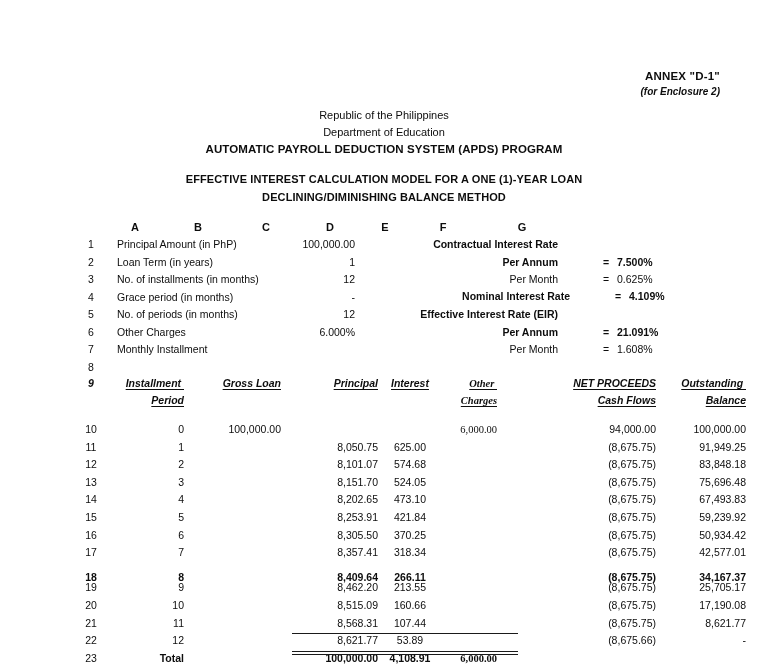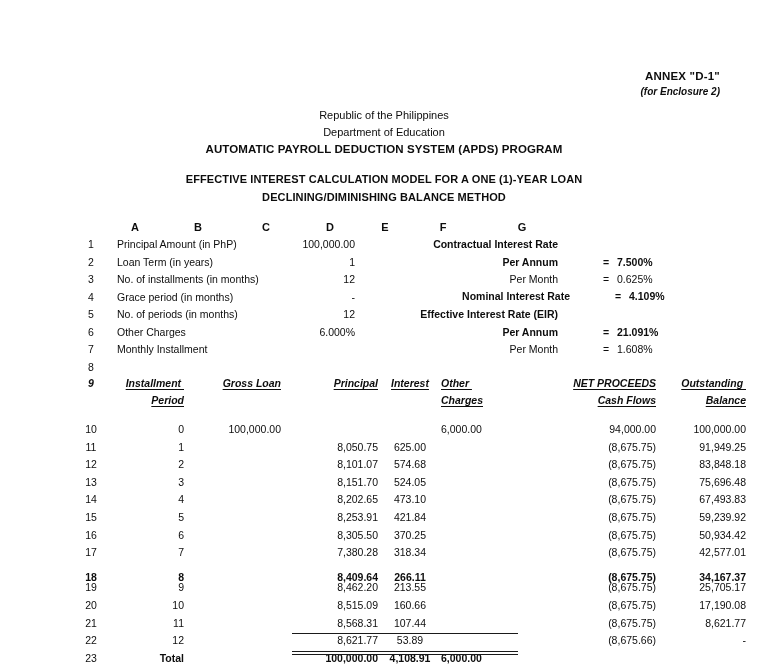--- a/index.html
+++ b/index.html
@@ -113,21 +113,21 @@
   .val-c    { left: 215px; width: 140px; text-align: right; }
   .lbl-e    { left: 400px; width: 158px; text-align: right; }
   .eq-f     { left: 603px; width: 12px; text-align: left; }
   .val-g    { left: 617px; width: 70px; text-align: left; }
 
   
   .c-period  { left: 110px;  width: 74px;  text-align: right; }
   .c-gross   { left: 193px;  width: 88px;  text-align: right; }
   .c-princ   { left: 292px;  width: 86px;  text-align: right; }
   .c-int     { left: 385px;  width: 50px;  text-align: center; }
-  .c-other   { left: 441px;  width: 78px;  text-align: left; }
+  .c-other   { left: 419px;  width: 78px;  text-align: right; font-family: Liberation Serif, serif; }
   .c-net     { left: 546px;  width: 110px; text-align: right; }
   .c-bal     { left: 664px;  width: 82px;  text-align: right; }
 
   
   .hdr .cell {
     font-weight: bold;
     font-style: italic;
     font-size: 10.5px;
   }
   .hdr .cell span {
@@ -338,21 +338,21 @@
           <div class="cell rnum">16</div>
           <div class="cell c-period">6</div>
           <div class="cell c-princ">8,305.50</div>
           <div class="cell c-int">370.25</div>
           <div class="cell c-net">(8,675.75)</div>
           <div class="cell c-bal">50,934.42</div>
         </div>
         <div class="srow" style="top: 544.2px;">
           <div class="cell rnum">17</div>
           <div class="cell c-period">7</div>
-          <div class="cell c-princ">7,380.28</div>
+          <div class="cell c-princ">8,357.41</div>
           <div class="cell c-int">318.34</div>
           <div class="cell c-net">(8,675.75)</div>
           <div class="cell c-bal">42,577.01</div>
         </div>
         <div class="srow" style="top: 569px; font-weight: bold;">
           <div class="cell rnum">18</div>
           <div class="cell c-period">8</div>
           <div class="cell c-princ">8,409.64</div>
           <div class="cell c-int">266.11</div>
           <div class="cell c-net">(8,675.75)</div>

